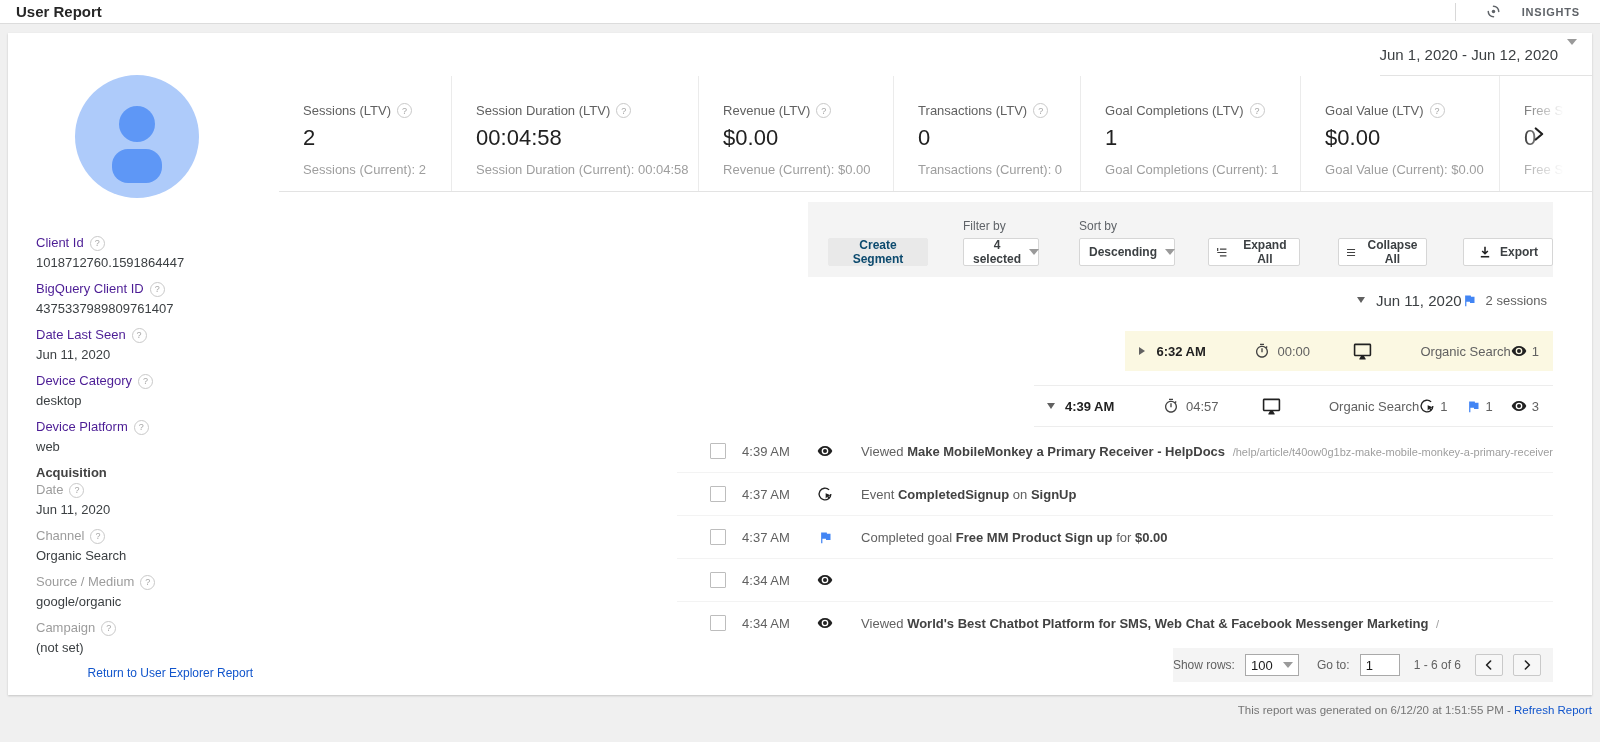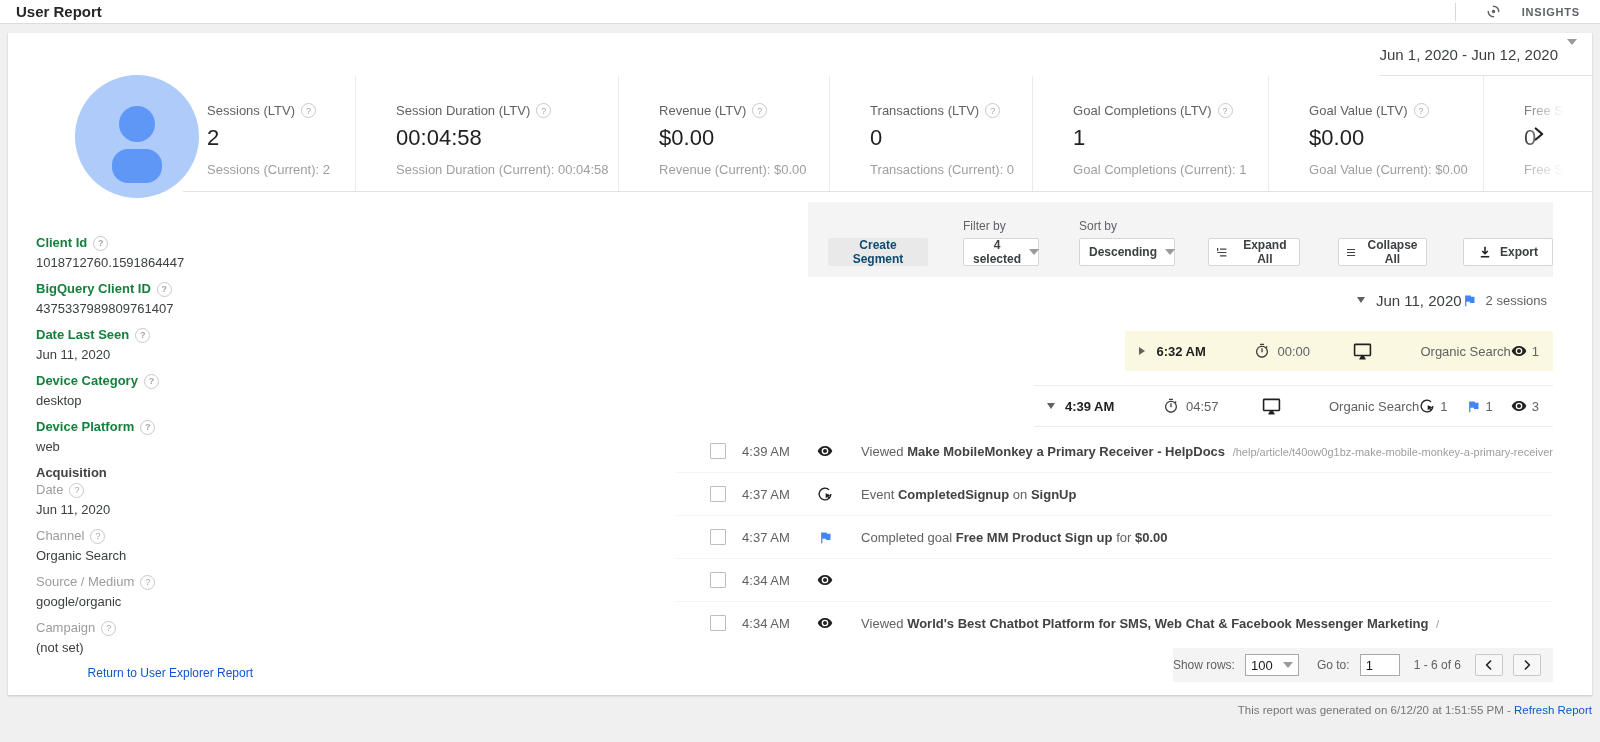--- a/index.html
+++ b/index.html
@@ -15,36 +15,36 @@
 
   
   .card{position:absolute;left:8px;top:33px;width:1584px;height:662px;background:#fff;box-shadow:0 1px 2px rgba(0,0,0,.18);display:flex;}
 
   
   .sidebar{width:257px;box-sizing:border-box;display:flex;flex-direction:column;padding-top:42px;}
   .avatar{width:124px;height:124px;align-self:center;border-radius:50%;background:#AECBFA;position:relative;overflow:hidden;}
   .avatar .head{position:absolute;left:44px;top:31px;width:36px;height:36px;border-radius:50%;background:#5E97F6;}
   .avatar .torso{position:absolute;left:37px;top:74px;width:50px;height:34px;border-radius:16px;background:#5E97F6;}
   .fields{padding:37px 12px 0 28px;}
-  .f-label{font-size:13px;font-weight:bold;color:#15803d;display:flex;align-items:center;gap:6px;line-height:16px;}
+  .f-label{font-size:13px;font-weight:normal;color:#4c1d95;display:flex;align-items:center;gap:6px;line-height:16px;}
   .f-label.sub{font-weight:normal;color:#9c9c9c;}
   .f-value{font-size:13px;color:#3c4043;margin:3px 0 10px;line-height:17px;}
   .f-heading{font-size:13px;font-weight:bold;color:#424242;margin-bottom:2px;}
   .help{flex:0 0 auto;width:13px;height:13px;border:1px solid #c9c9c9;border-radius:50%;color:#a5a5a5;font-size:9px;display:inline-flex;align-items:center;justify-content:center;}
   .help::after{content:"?";}
   .return-link{margin-top:auto;padding:0 12px 15px 0;text-align:right;font-size:12px;color:#1155CC;cursor:pointer;}
 
   
   .main{flex:1;display:flex;flex-direction:column;box-sizing:border-box;padding-bottom:13px;min-width:0;align-items:flex-end;}
   .headline{height:42px;flex:0 0 42px;border-bottom:1px solid #e3e3e3;display:flex;align-items:center;justify-content:flex-end;padding-right:15px;gap:9px;}
   .date-label{font-size:15px;color:#3c4043;}
   .tri-down{width:0;height:0;border-left:5px solid transparent;border-right:5px solid transparent;border-top:6px solid #9a9a9a;}
 
   
-  .scorecards{height:115px;flex:0 0 115px;border-bottom:1px solid #e3e3e3;display:flex;position:relative;overflow:hidden;gap:16px;}
+  .scorecards{height:115px;flex:0 0 115px;border-bottom:1px solid #e3e3e3;display:flex;position:relative;overflow:hidden;}
   .scorecard{box-sizing:border-box;padding:27px 0 0 24px;border-right:1px solid #ebebeb;overflow:hidden;}
   .sc-title{font-size:13px;color:#616161;display:flex;gap:6px;align-items:center;white-space:nowrap;}
   .sc-value{font-size:22px;color:#212121;margin-top:7px;white-space:nowrap;}
   .sc-sub{font-size:13px;color:#9e9e9e;margin-top:11px;white-space:nowrap;}
   .w1{width:173px;} .w2{width:247px;} .w3{width:195px;} .w4{width:187px;} .w5{width:220px;} .w6{width:199px;}
   .scorecard.partial{flex:1;border-right:none;position:relative;}
   .scorecard.partial .fade{position:absolute;top:0;right:0;bottom:0;left:18px;background:linear-gradient(90deg,rgba(255,255,255,0) 0%,#fff 62%);}
   .sc-chevron{position:absolute;right:44px;top:50%;transform:translateY(-50%);z-index:3;cursor:pointer;background:transparent;border:none;padding:4px;}
 
   

